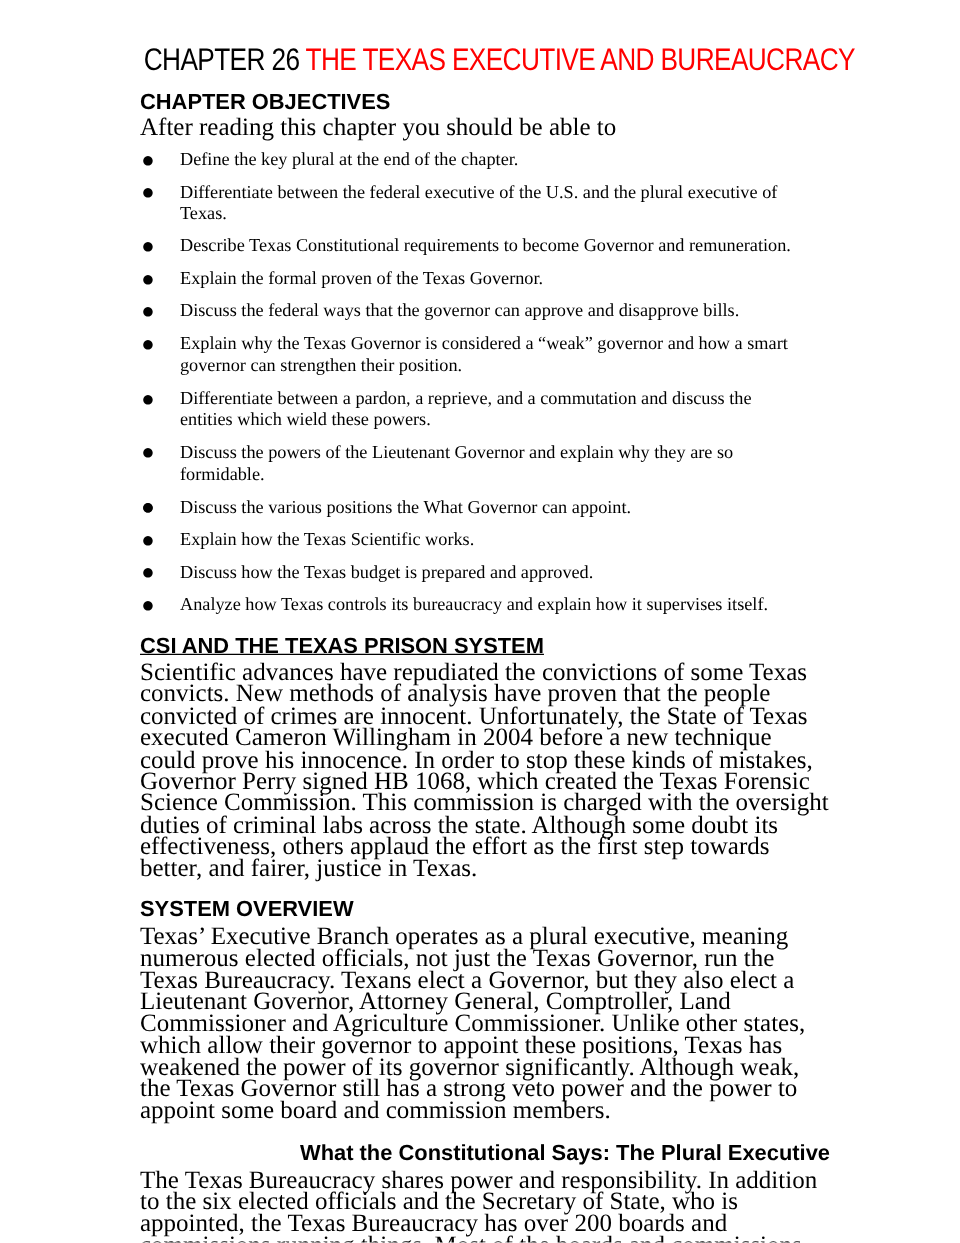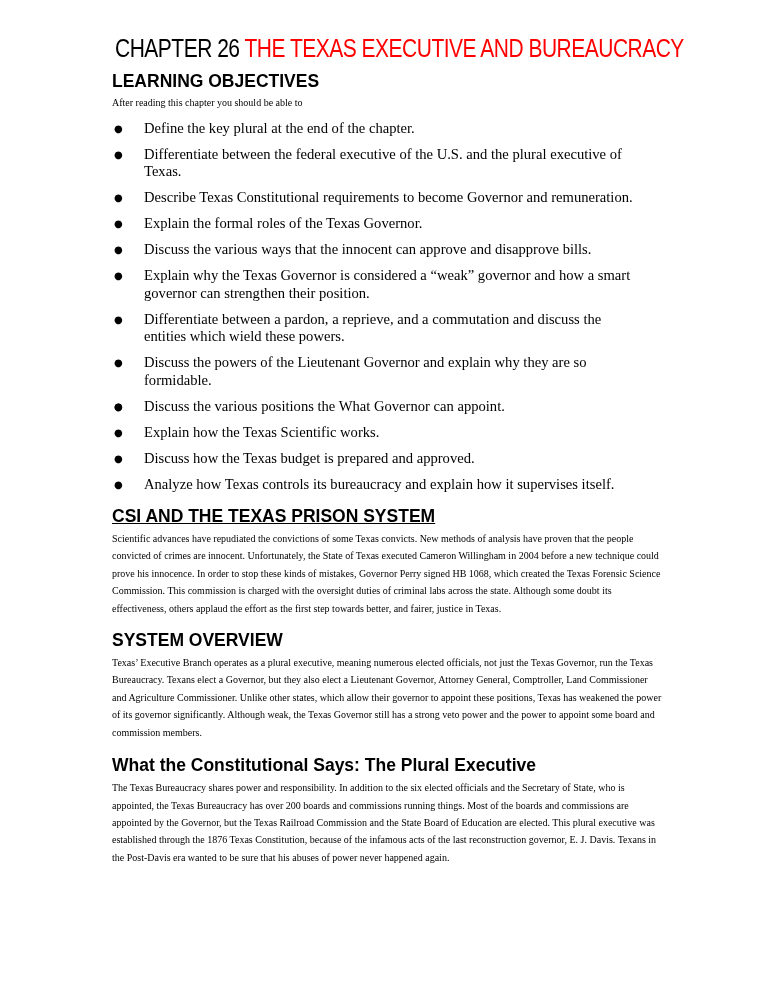--- a/index.html
+++ b/index.html
@@ -43,21 +43,21 @@
     }
     h3.sub {
       font-family: "Liberation Sans", sans-serif;
       font-weight: bold;
       font-size: 17.5px;
       margin: 0;
       line-height: 22px;
     }
     p.body {
       font-family: "Liberation Serif", serif;
-      font-size: 10px;
+      font-size: 20px;
       line-height: 17.4px;
       margin: 0;
     }
     ul.objectives {
       list-style: none;
       margin: 0;
       padding: 0;
     }
     ul.objectives li {
       position: relative;
@@ -76,41 +76,41 @@
       font-size: 10px;
     }
   </style>
 </head>
 <body>
 
 <div class="page">
 
   <h1 class="chapter-title"><span class="num">CHAPTER 26</span> <span class="name">THE TEXAS EXECUTIVE AND BUREAUCRACY</span></h1>
 
-  <h2 class="sec" style="margin-top:8px;">LEARNING OBJECTIVES</h2>
+  <h2 class="sec" style="margin-top:8px;">CHAPTER OBJECTIVES</h2>
   <p class="body" style="margin-top:2px;">After reading this chapter you should be able to</p>
 
   <ul class="objectives">
     <li><span class="bullet">●</span><span>Define the key plural at the end of the chapter.</span></li>
     <li><span class="bullet">●</span><span>Differentiate between the federal executive of the U.S. and the plural executive of Texas.</span></li>
     <li><span class="bullet">●</span><span>Describe Texas Constitutional requirements to become Governor and remuneration.</span></li>
-    <li><span class="bullet">●</span><span>Explain the formal roles of the Texas Governor.</span></li>
-    <li><span class="bullet">●</span><span>Discuss the various ways that the innocent can approve and disapprove bills.</span></li>
+    <li><span class="bullet">●</span><span>Explain the formal proven of the Texas Governor.</span></li>
+    <li><span class="bullet">●</span><span>Discuss the federal ways that the governor can approve and disapprove bills.</span></li>
     <li><span class="bullet">●</span><span>Explain why the Texas Governor is considered a “weak” governor and how a smart governor can strengthen their position.</span></li>
     <li><span class="bullet">●</span><span>Differentiate between a pardon, a reprieve, and a commutation and discuss the entities which wield these powers.</span></li>
     <li><span class="bullet">●</span><span>Discuss the powers of the Lieutenant Governor and explain why they are so formidable.</span></li>
     <li><span class="bullet">●</span></li>
     <li><span class="bullet">●</span><span>Discuss the various positions the What Governor can appoint.</span></li>
     <li><span class="bullet">●</span><span>Explain how the Texas Scientific works.</span></li>
     <li><span class="bullet">●</span><span>Discuss how the Texas budget is prepared and approved.</span></li>
     <li><span class="bullet">●</span><span>Analyze how Texas controls its bureaucracy and explain how it supervises itself.</span></li>
   </ul>
 
   <h2 class="sec" style="margin-top:12px;text-decoration:underline;">CSI AND THE TEXAS PRISON SYSTEM</h2>
   <p class="body" style="margin-top:3px;">Scientific advances have repudiated the convictions of some Texas convicts.  New methods of analysis have proven that the people convicted of crimes are innocent.  Unfortunately, the State of Texas executed Cameron Willingham in 2004 before a new technique could prove his innocence.  In order to stop these kinds of mistakes, Governor Perry signed HB 1068, which created the Texas Forensic Science Commission.  This commission is charged with the oversight duties of criminal labs across the state.  Although some doubt its effectiveness, others applaud the effort as the first step towards better, and fairer, justice in Texas.</p>
 
   <h2 class="sec" style="margin-top:12px;">SYSTEM OVERVIEW</h2>
   <p class="body" style="margin-top:3px;">Texas’ Executive Branch operates as a plural executive, meaning numerous elected officials, not just the Texas Governor, run the Texas Bureaucracy.  Texans elect a Governor, but they also elect a Lieutenant Governor, Attorney General, Comptroller, Land Commissioner and Agriculture Commissioner.  Unlike other states, which allow their governor to appoint these positions, Texas has weakened the power of its governor significantly.  Although weak, the Texas Governor still has a strong veto power and the power to appoint some board and commission members.</p>
 
-  <h3 class="sub" style="margin-top:13px;">What the Constitutional Says: The Plural Executive</h3>
+  <h3 class="sub" style="margin-top:13px;text-align:right;">What the Constitutional Says: The Plural Executive</h3>
   <p class="body" style="margin-top:3px;">The Texas Bureaucracy shares power and responsibility.  In addition to the six elected officials and the Secretary of State, who is appointed, the Texas Bureaucracy has over 200 boards and commissions running things.  Most of the boards and commissions are appointed by the Governor, but the Texas Railroad Commission and the State Board of Education are elected.  This plural executive was established through the 1876 Texas Constitution, because of the infamous acts of the last reconstruction governor, E. J. Davis.  Texans in the Post-Davis era wanted to be sure that his abuses of power never happened again.</p>
 
 </div>
 
 </body></html>

